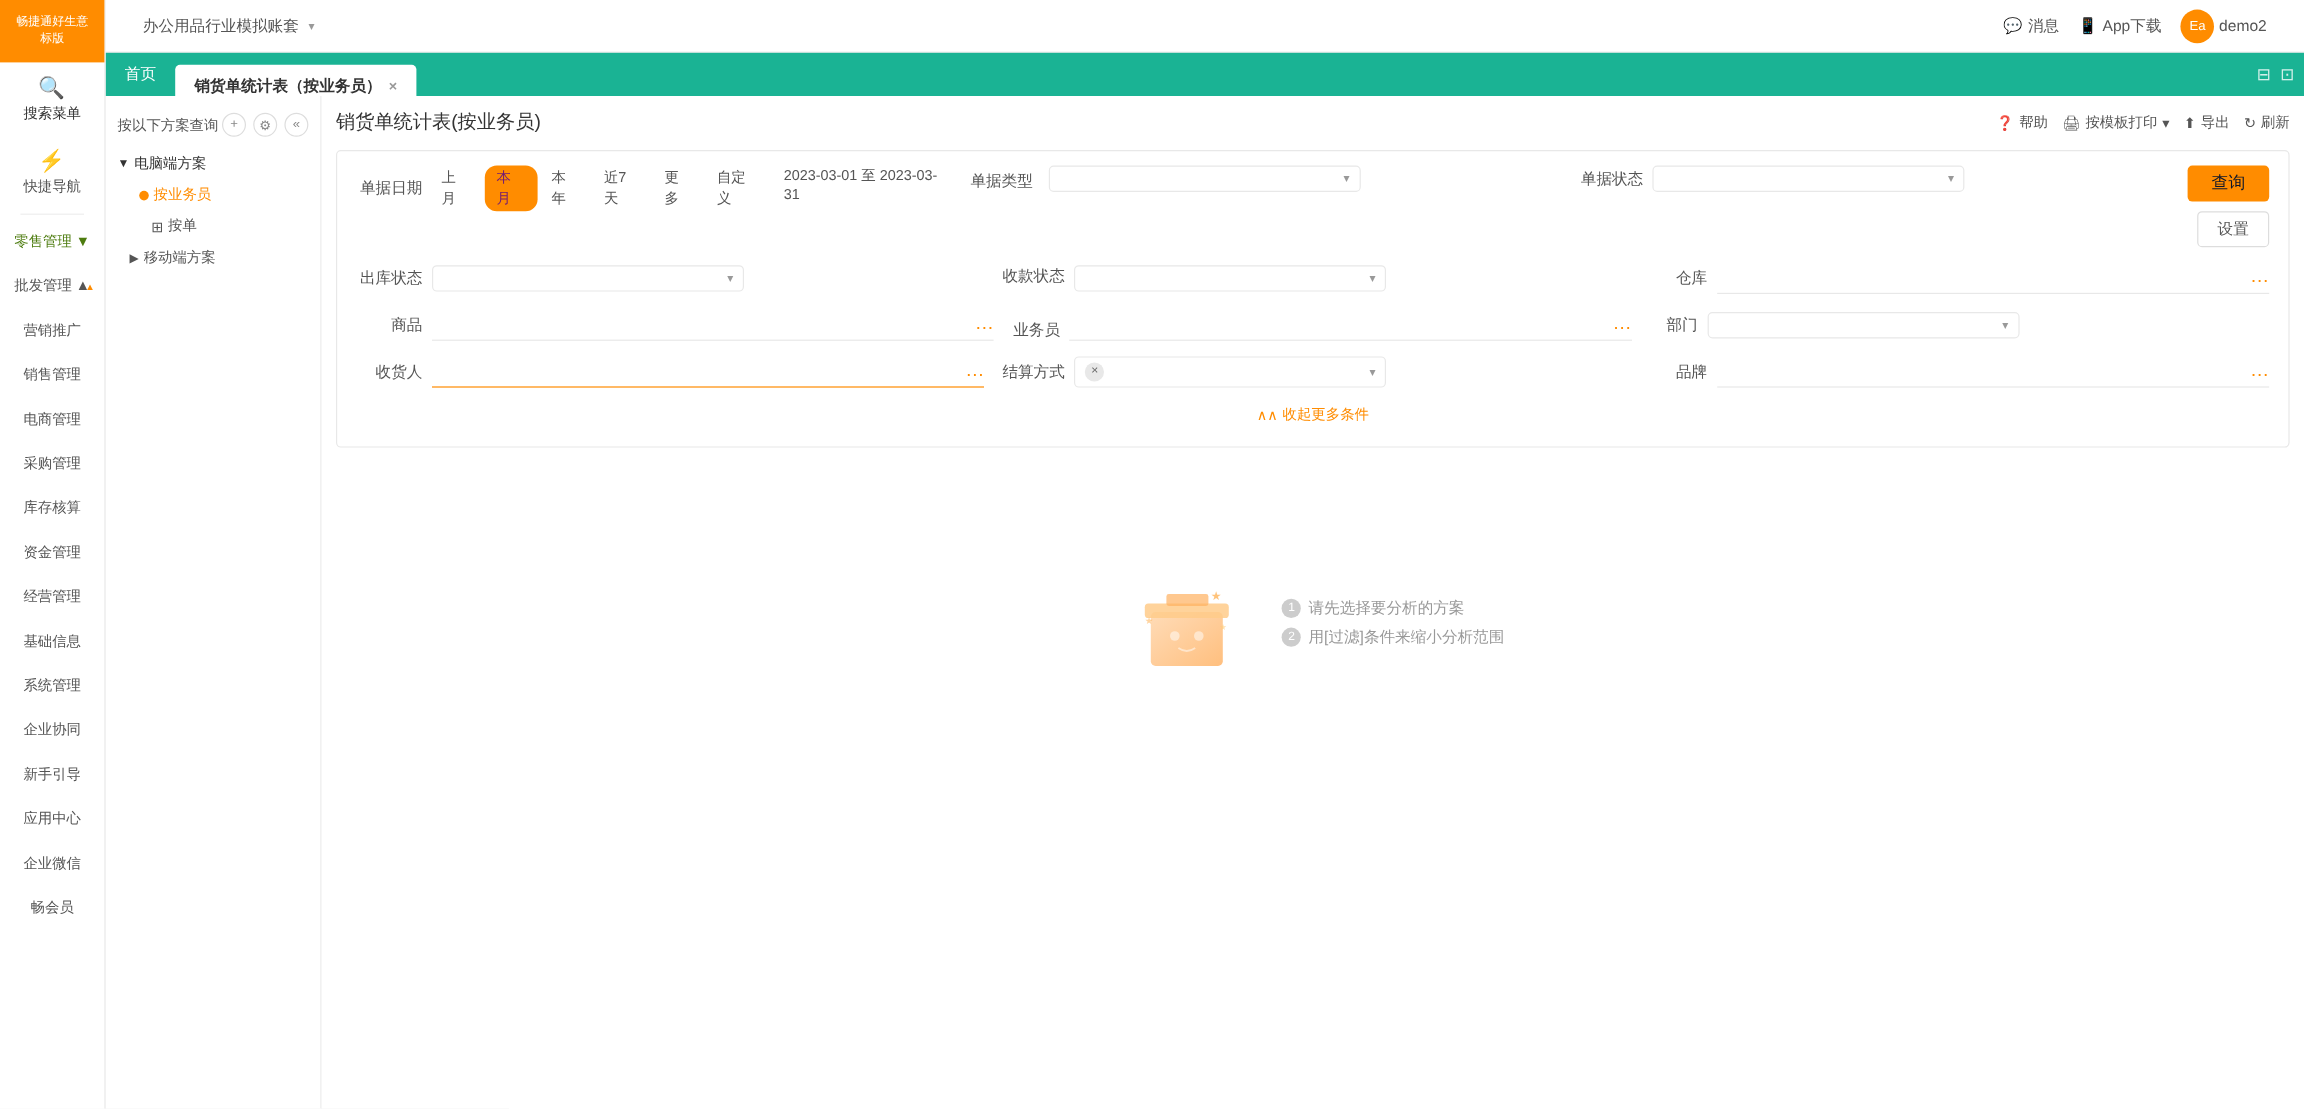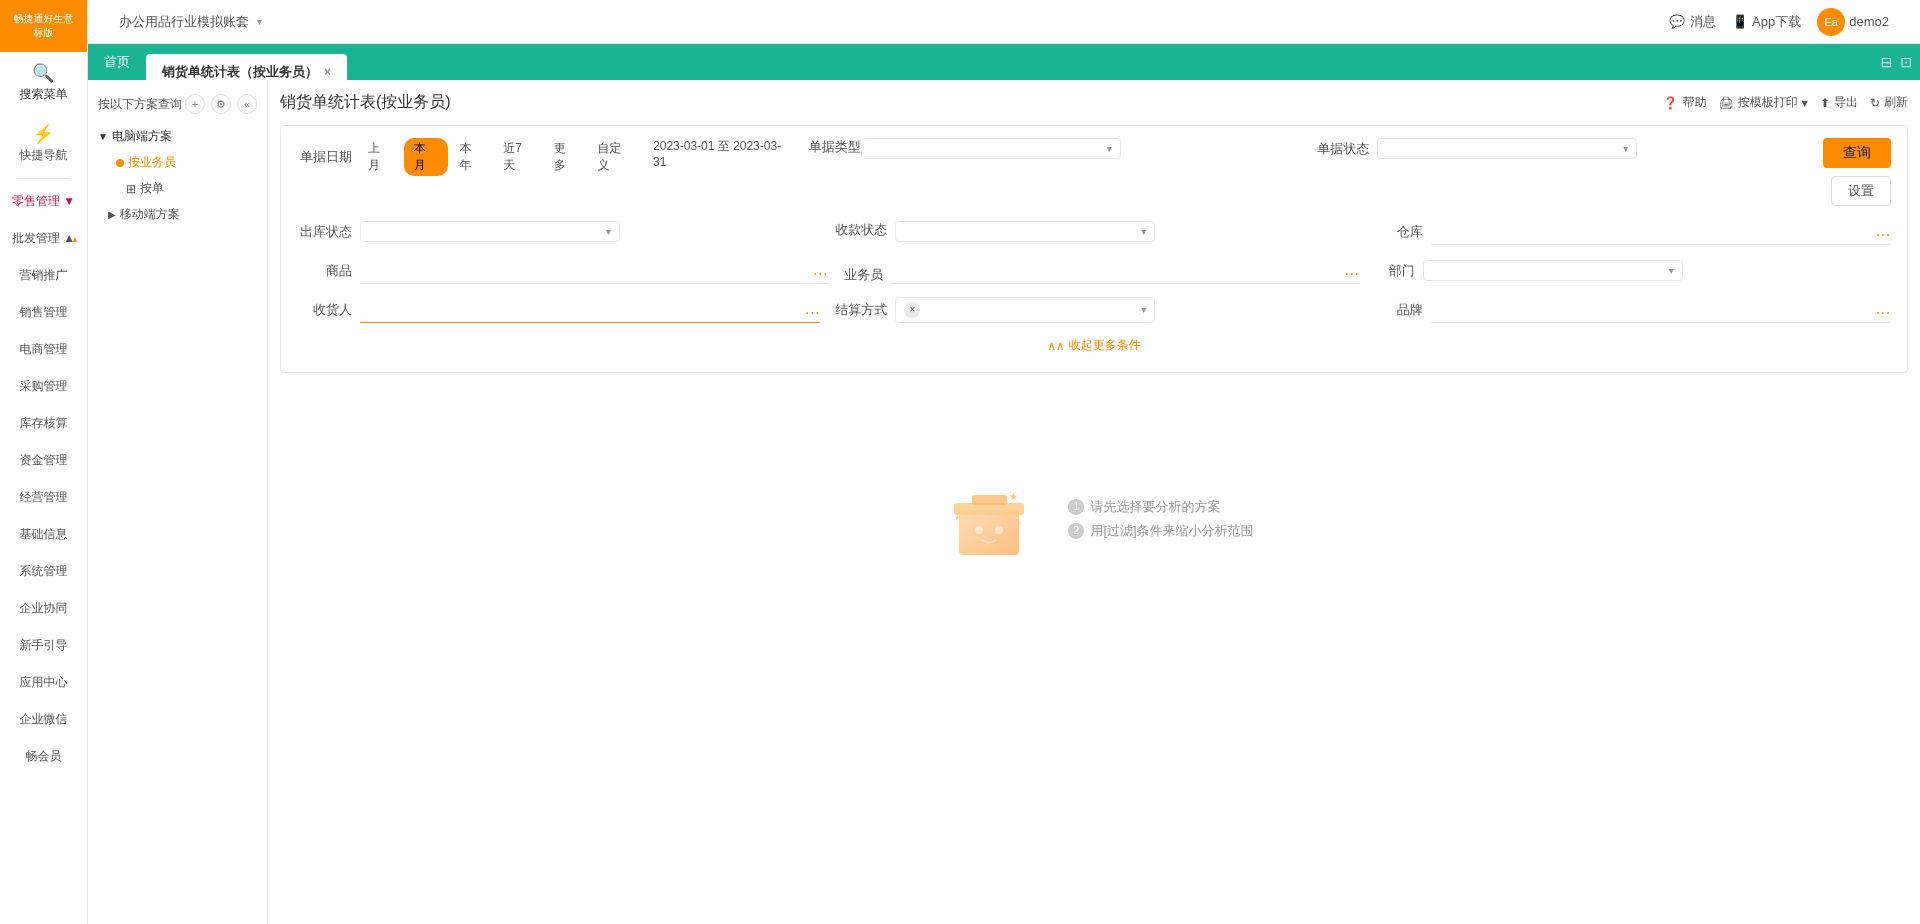--- a/index.html
+++ b/index.html
@@ -59,21 +59,21 @@
     .page-title-bar { display: flex; align-items: center; justify-content: space-between; margin-bottom: 12px; }
     .page-title { font-size: 16px; font-weight: 500; color: #333; }
     .page-actions { display: flex; align-items: center; gap: 12px; }
     .page-action-btn { display: flex; align-items: center; gap: 4px; color: #555; font-size: 12px; cursor: pointer; }
 
     
     .filter-area { background: #fff; border: 1px solid #e8e8e8; border-radius: 4px; padding: 12px 16px; margin-bottom: 12px; }
     .filter-label { color: #555; font-size: 13px; white-space: nowrap; min-width: 55px; text-align: right; }
     .date-tabs { display: flex; align-items: center; gap: 4px; }
     .date-tab { padding: 2px 8px; font-size: 12px; cursor: pointer; color: #555; border-radius: 2px; }
-    .date-tab.active { background: #ff8c00; color: #000000; border-radius: 10px; padding: 2px 10px; }
+    .date-tab.active { background: #ff8c00; color: #701a75; border-radius: 10px; padding: 2px 10px; }
     .date-range { color: #555; font-size: 12px; margin-left: 8px; }
     .filter-select { border: 1px solid #e8e8e8; border-radius: 4px; padding: 4px 8px; font-size: 13px; color: #555; min-width: 180px; display: flex; align-items: center; justify-content: space-between; cursor: pointer; background: #fff; }
     .filter-select .arrow { color: #999; font-size: 10px; }
     .filter-dots { color: #ff8c00; font-size: 16px; cursor: pointer; margin-left: 4px; }
     .filter-x { background: #e8e8e8; border-radius: 50%; width: 16px; height: 16px; display: flex; align-items: center; justify-content: center; font-size: 10px; color: #666; cursor: pointer; }
 
     .collapse-btn { display: flex; align-items: center; justify-content: center; gap: 4px; color: #ff8c00; font-size: 12px; cursor: pointer; padding: 6px 0; }
 
     
     .query-btn { background: #ff8c00; color: #0f172a; border: none; border-radius: 4px; padding: 6px 20px; font-size: 14px; cursor: pointer; }
@@ -99,21 +99,21 @@
   <div class="sidebar-item sidebar-search">
     <span class="icon">🔍</span>
     
     搜索菜单
   </div>
   <div class="sidebar-item">
     <span class="icon">⚡</span>
     快捷导航
   </div>
   <div class="sidebar-divider"></div>
-  <div class="sidebar-item" style="color:#be185d;">
+  <div class="sidebar-item" style="color:#4d7c0f;">
     零售管理 ▼
   </div>
   <div class="sidebar-item has-arrow">
     批发管理 ▲
   </div>
   <div class="sidebar-item">
     营销推广
   </div>
   <div class="sidebar-item">
     销售管理
@@ -264,21 +264,21 @@
                 <span class="date-tab active">本月</span>
                 <span class="date-tab">本年</span>
                 <span class="date-tab">近7天</span>
                 <span class="date-tab">更多</span>
                 <span class="date-tab">自定义</span>
               </div>
               <span class="date-range">2023-03-01 至 2023-03-31</span>
             </div>
           </div>
 
-          <div style="display:flex; align-items:flex-start; gap:0; flex:1;">
+          <div style="display:flex; align-items:flex-end; gap:13px; flex:1;">
             <span class="filter-label">单据类型</span>
             <div class="filter-select wide-select">
               <span></span>
               <span class="arrow">▾</span>
             </div>
           </div>
 
           <div style="display:flex; align-items:center; gap:8px; flex:1;">
             <span class="filter-label">单据状态</span>
             <div class="filter-select wide-select">

